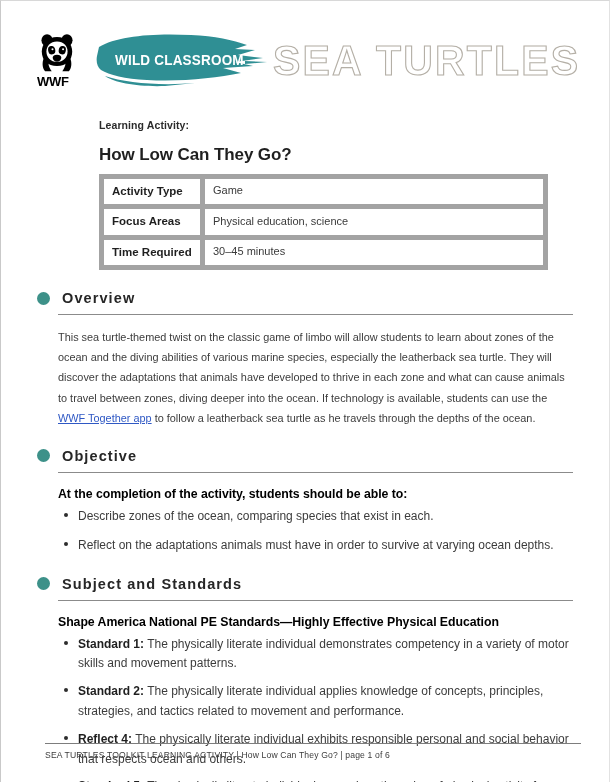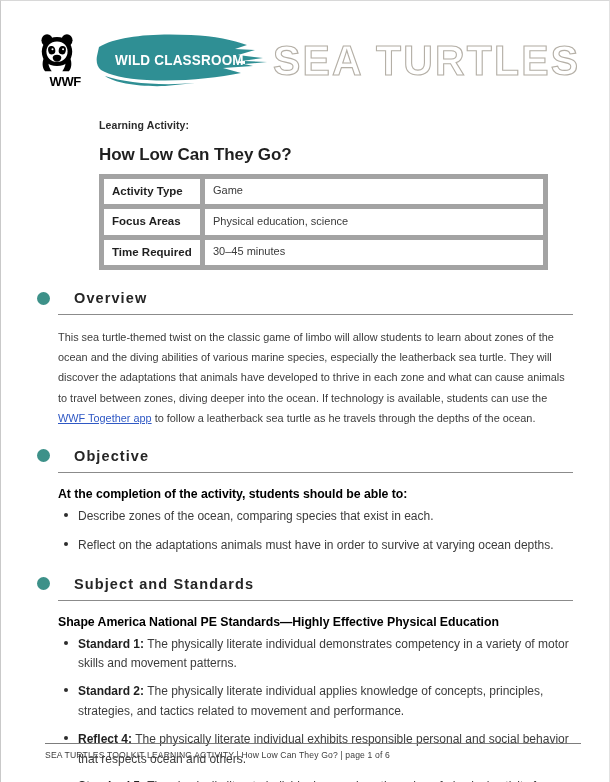--- a/index.html
+++ b/index.html
@@ -32,21 +32,21 @@
     display: flex;
     align-items: center;
     padding-left: 36px;
   }
 
   
   .wwf-logo {
     width: 44px;
     flex: 0 0 44px;
     margin-right: 12px;
-    text-align: right;
+    text-align: left;
   }
   .wwf-logo svg { display: block; }
   .wwf-wordmark {
     font-family: "Liberation Sans", sans-serif;
     font-weight: 700;
     font-size: 13px;
     letter-spacing: -0.3px;
     color: #000;
     line-height: 1;
     margin-top: 1px;
@@ -137,21 +137,21 @@
     font-size: 11.5px;
   }
 
   
   .section {
     margin-top: 20px;
   }
   .section-head {
     display: flex;
     align-items: center;
-    gap: 24px;
+    gap: 12px;
     padding-left: 0;
   }
   .section-dot {
     width: 13px;
     height: 13px;
     border-radius: 50%;
     background: #3d9189;
     flex: 0 0 13px;
   }
   .section-title {

